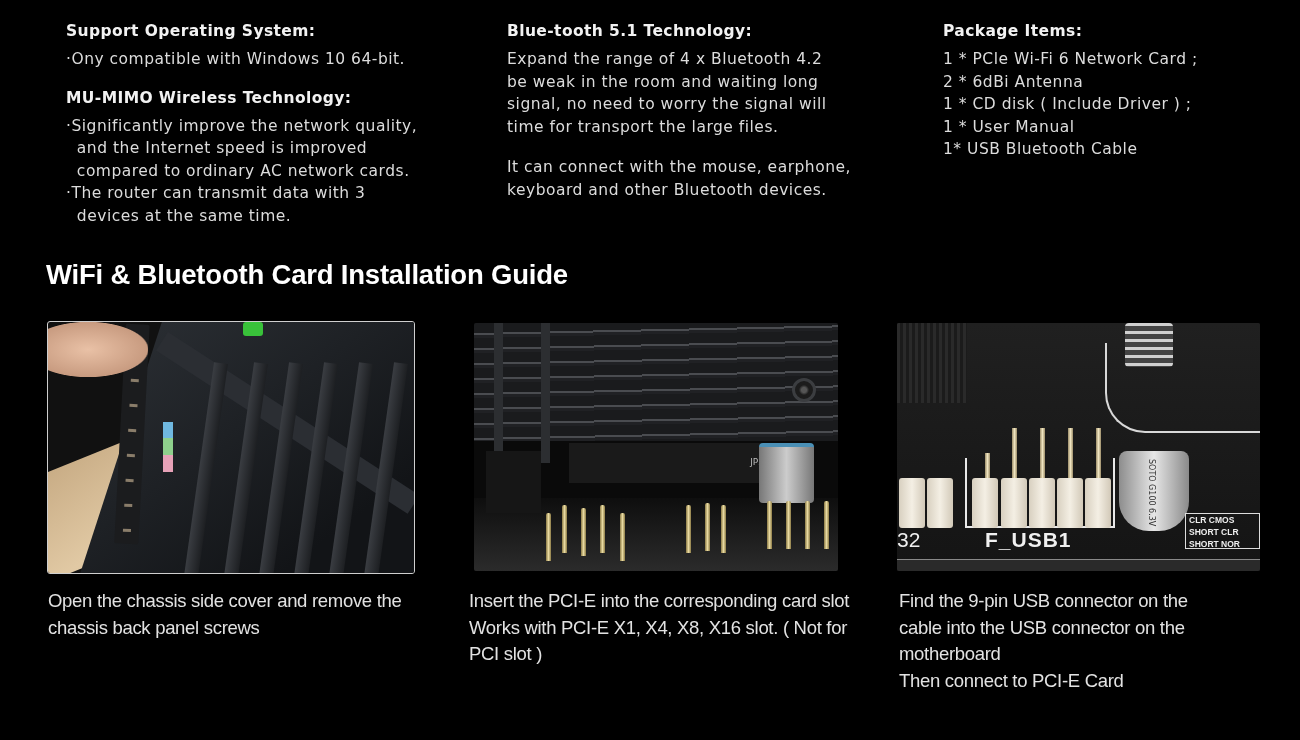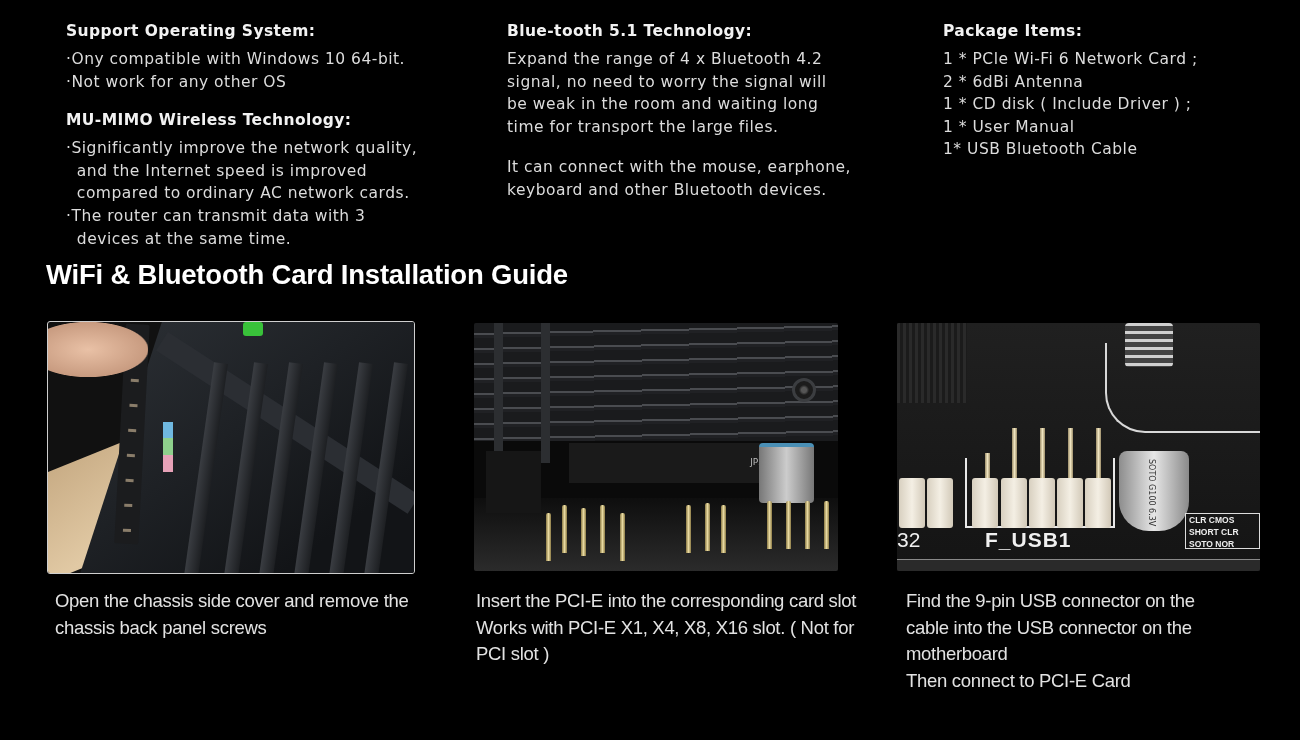--- a/index.html
+++ b/index.html
@@ -17,21 +17,21 @@
 
   #col1 .h2 { margin-top: 16px; }
 
   .guide-title { position: absolute; left: 46px; top: 259px; font-family: "Liberation Sans", sans-serif; font-weight: bold; font-size: 27.5px; color: #fff; letter-spacing: -0.2px; }
 
   .photo { position: absolute; overflow: hidden; border-radius: 2px; }
   #photo1 { left: 47px; top: 321px; width: 368px; height: 253px; border: 1.5px solid #cfcfcf; border-radius: 3px; background: #111; }
   #photo2 { left: 474px; top: 323px; width: 364px; height: 248px; background: #0a0a0a; }
   #photo3 { left: 897px; top: 323px; width: 363px; height: 248px; background: #161616; }
 
-  .caption { position: absolute; font-family: "Liberation Sans", sans-serif; font-size: 18.5px; color: #e2e2e2; line-height: 26.6px; letter-spacing: -0.3px; margin-left: 7px; }
+  .caption { position: absolute; font-family: "Liberation Sans", sans-serif; font-size: 18.5px; color: #e2e2e2; line-height: 26.6px; letter-spacing: -0.3px; }
   #cap1 { left: 48px; top: 588px; width: 400px; }
   #cap2 { left: 469px; top: 588px; width: 420px; }
   #cap3 { left: 899px; top: 588px; width: 400px; }
   .caption .l { display: block; white-space: pre; }
 
   
   .p1-wood { position: absolute; left: 0; top: 150px; width: 230px; height: 110px; background: linear-gradient(160deg, #c9ad86, #e1c9a4 60%, #d6bd96); transform: skewY(-22deg); transform-origin: left top; }
   .p1-case { position: absolute; left: 70px; top: -30px; width: 360px; height: 330px; background: linear-gradient(135deg, #2a2e33, #121417 70%); transform: skewX(-18deg); }
   .p1-slot { position: absolute; top: 40px; width: 14px; height: 230px; background: linear-gradient(90deg, #3a3d42, #1d1f22); transform: rotate(8deg); }
   .p1-bracket { position: absolute; left: 72px; top: 2px; width: 24px; height: 220px; background: #1b1c1e; transform: rotate(3deg); border-radius: 2px; }
@@ -66,34 +66,33 @@
   .p3-cap span { position: absolute; left: 28px; top: 8px; font-size: 8px; color: #333; writing-mode: vertical-rl; }
   .p3-clr { position: absolute; left: 288px; top: 190px; width: 75px; height: 36px; border: 1.5px solid #ddd; font-size: 8.5px; font-weight: bold; color: #eee; font-family: "Liberation Sans", sans-serif; line-height: 12px; padding-left: 3px; }
   .p3-bottom { position: absolute; left: 0; top: 236px; width: 363px; height: 12px; background: #2a2a2a; border-top: 1px solid #888; }
 </style>
 </head>
 <body>
 
 <div class="spec-col" id="col1">
   <h3>Support Operating System:</h3>
   <div class="line">·Ony compatible with Windows 10 64-bit.</div>
-  <div class="line">·Not work for any other OS</div>
   <h3 class="h2">MU-MIMO Wireless Technology:</h3>
   <div class="line">·Significantly improve the network quality,</div>
   <div class="line">  and the Internet speed is improved</div>
   <div class="line">  compared to ordinary AC network cards.</div>
   <div class="line">·The router can transmit data with 3</div>
   <div class="line">  devices at the same time.</div>
 </div>
 
 <div class="spec-col" id="col2">
   <h3>Blue-tooth 5.1 Technology:</h3>
   <div class="line">Expand the range of 4 x Bluetooth 4.2</div>
+  <div class="line">be weak in the room and waiting long</div>
   <div class="line">signal, no need to worry the signal will</div>
-  <div class="line">be weak in the room and waiting long</div>
   <div class="line">time for transport the large files.</div>
   <div class="gap"></div>
   <div class="line">It can connect with the mouse, earphone,</div>
   <div class="line">keyboard and other Bluetooth devices.</div>
 </div>
 
 <div class="spec-col" id="col3">
   <h3>Package Items:</h3>
   <div class="line">1 * PCle Wi-Fi 6 Network Card ;</div>
   <div class="line">2 * 6dBi Antenna</div>
@@ -173,21 +172,21 @@
   <div class="p3-plug" style="left:2px"></div>
   <div class="p3-plug" style="left:30px"></div>
   <div class="p3-cap">
       <span>SOTO G100 6.3V</span>
     </div>
   <div class="p3-label2">32</div>
   <div class="p3-label">F_USB1</div>
   <div class="p3-clr">
     <div>CLR CMOS</div>
     <div>SHORT  CLR</div>
-    <div>SOTO  NOR</div>
+    <div>SHORT  NOR</div>
   </div>
   <div class="p3-bottom"></div>
 </div>
 
 <div class="caption" id="cap1">
   <span class="l">Open the chassis side cover and remove the</span>
   <span class="l">chassis back panel screws</span>
 </div>
 <div class="caption" id="cap2">
   <span class="l">Insert the PCI-E into the corresponding card slot</span>

